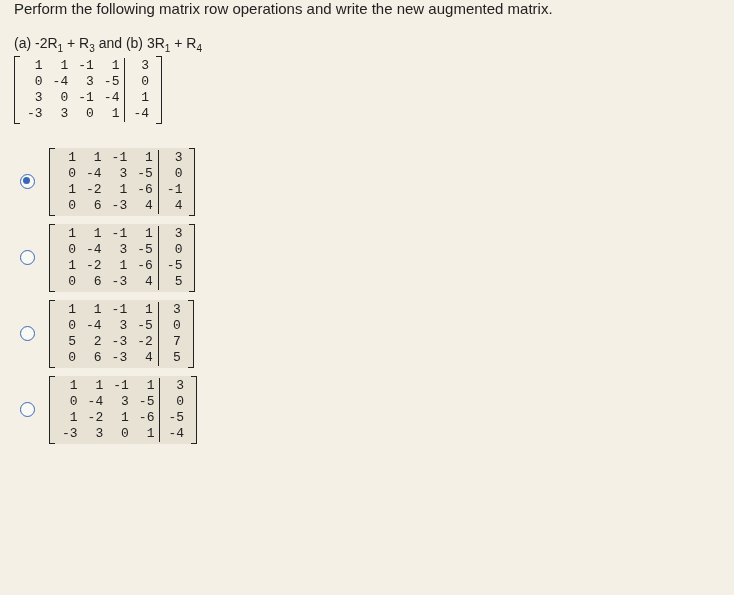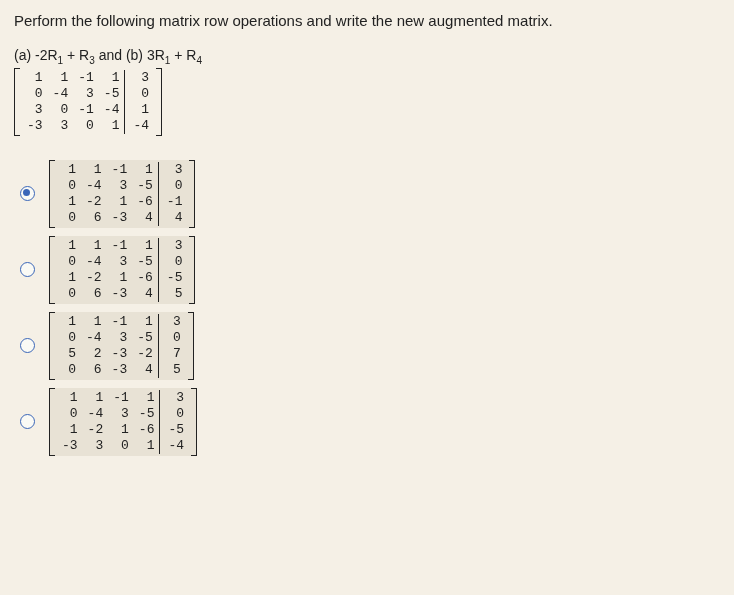--- a/index.html
+++ b/index.html
@@ -6,21 +6,21 @@
   margin: 0;
   padding: 0;
   width: 734px;
   height: 595px;
   font-family: Arial, sans-serif;
   background: #e8e2d8;
   overflow: hidden;
 }
 .page {
   background: #f5f0e6;
-  padding: 12px 14px;
+  padding: 0 14px;
   height: 100%;
   box-sizing: border-box;
 }
 .question {
   font-size: 15px;
   color: #222;
   margin-bottom: 18px;
 }
 .ops {
   font-size: 14px;

